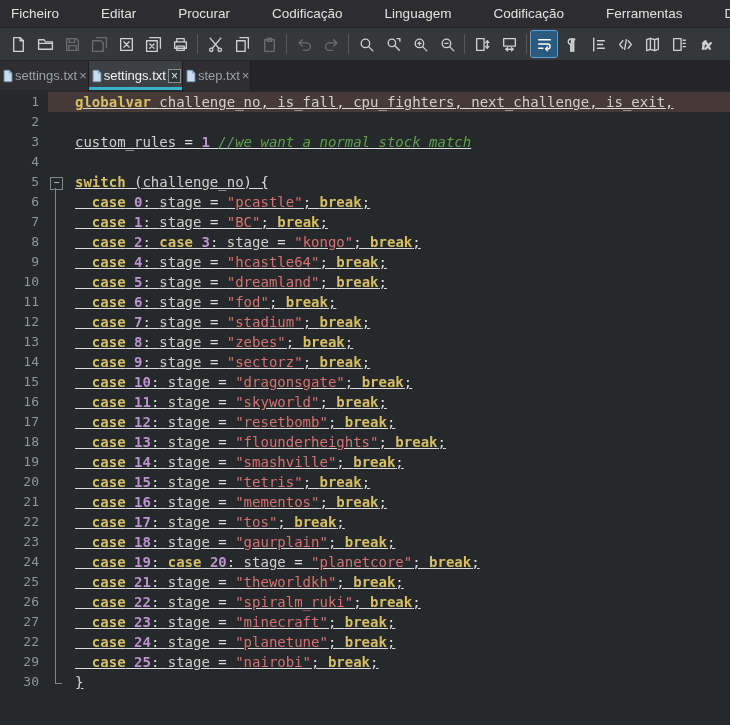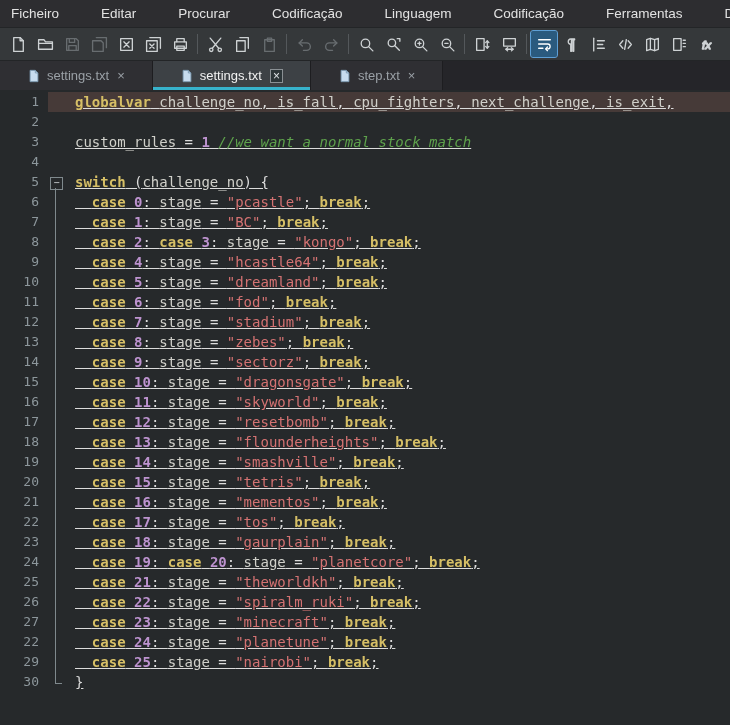--- a/index.html
+++ b/index.html
@@ -17,21 +17,21 @@
   
   .toolbar{height:33px;flex:none;background:#35383a;border-top:1px solid #232527;display:flex;align-items:center;gap:1px;padding:0 5px;overflow:hidden;}
   .tbtn{width:26px;height:26px;flex:none;display:flex;align-items:center;justify-content:center;color:#ced2d4;border-radius:2px;}
   .tbtn.disabled{color:#686d70;}
   .tbtn.active{background:var(--active-toggle-bg,#2a5a7e);outline:1px solid #5d9fd6;color:#ffffff;}
   .tsep{width:1px;height:20px;background:#54585b;margin:0 3px;flex:none;}
   .ticon{width:17px;height:17px;stroke:currentColor;fill:none;stroke-width:1.25;stroke-linecap:round;stroke-linejoin:round;}
 
   
   .tabbar{height:30px;flex:none;background:#252529;border-top:1px solid #232527;display:flex;align-items:flex-end;overflow:hidden;}
-  .tab{height:29px;display:flex;align-items:center;gap:6px;padding:0 27px;background:#2f2f33;color:#9aa0a6;font-size:13px;border-right:1px solid #1d1d20;position:relative;white-space:nowrap;}
+  .tab{height:29px;display:flex;align-items:center;padding:0 1px;background:#2f2f33;color:#9aa0a6;font-size:13px;border-right:1px solid #1d1d20;position:relative;white-space:nowrap;}
   .tab.active{background:#3d4145;color:#f2f2f2;}
   .tab.active::after{content:"";position:absolute;left:0;right:0;bottom:0;height:3px;background:var(--accent,#37b3cc);}
   .fileicon{width:14px;height:14px;flex:none;}
   .tab .close{font-size:13px;line-height:1;color:#9aa0a6;margin-left:2px;}
   .tab.active .close{border:1px solid #8a9094;background:#2c3538;color:#e0e4e7;padding:0 2px;font-size:12px;}
 
   
   .editor{flex:1;background:var(--editor-bg,#26292b);font-family:"DejaVu Sans Mono",monospace;font-size:14px;padding-top:2px;overflow:hidden;}
   .line{display:flex;height:20px;line-height:20px;}
   .ln{width:48px;flex:none;text-align:right;padding-right:9px;color:var(--margin-text,#8d979c);font-size:13px;}

